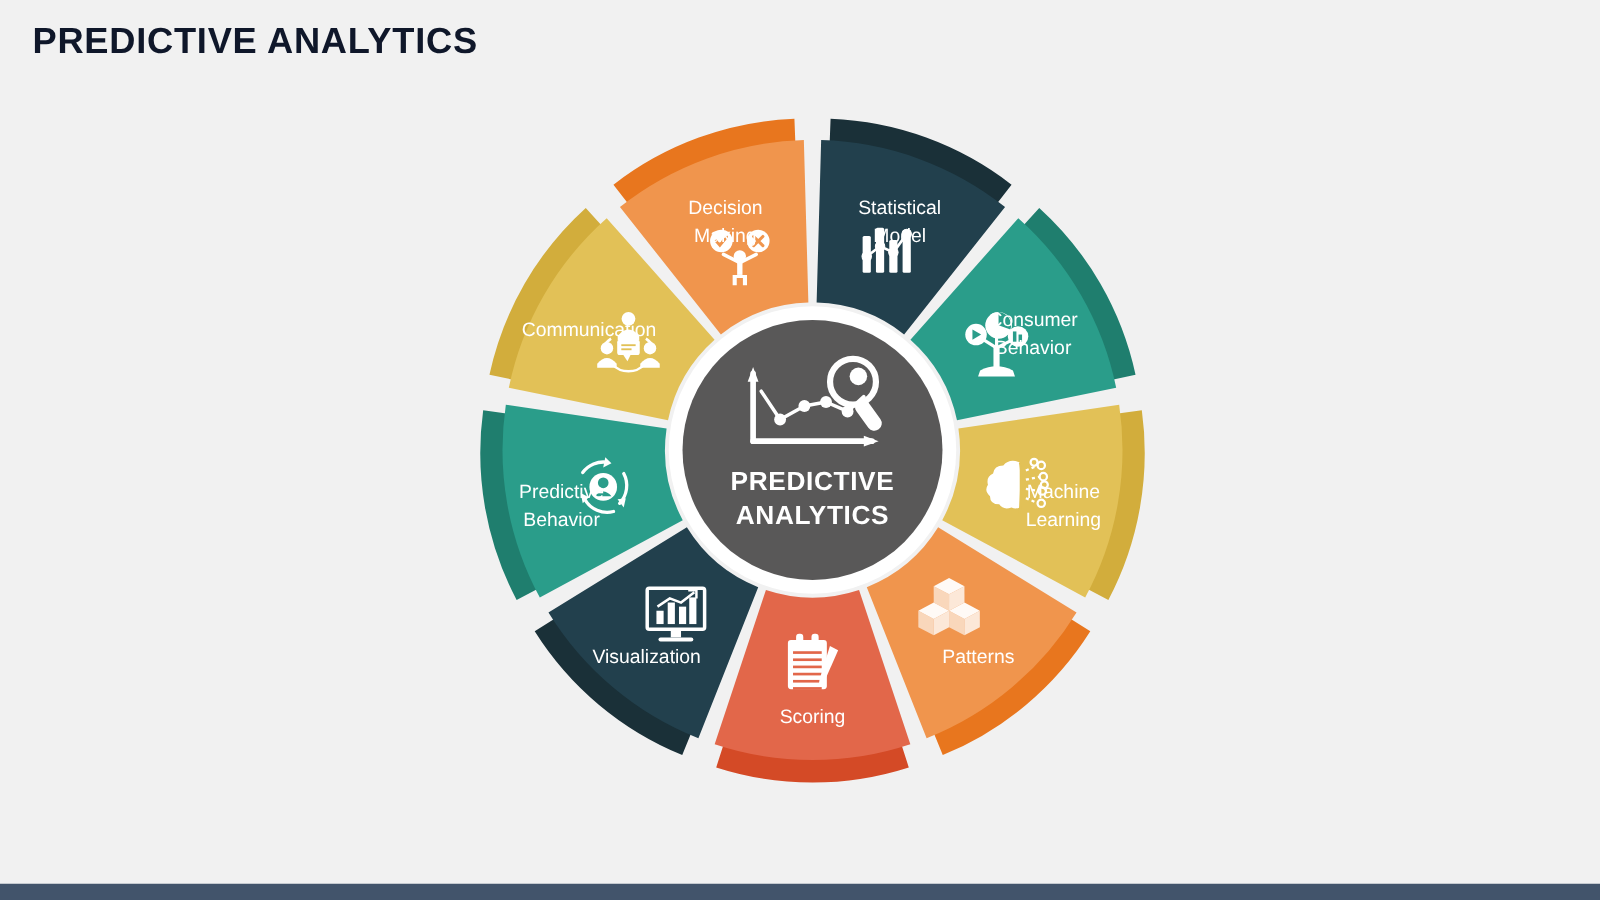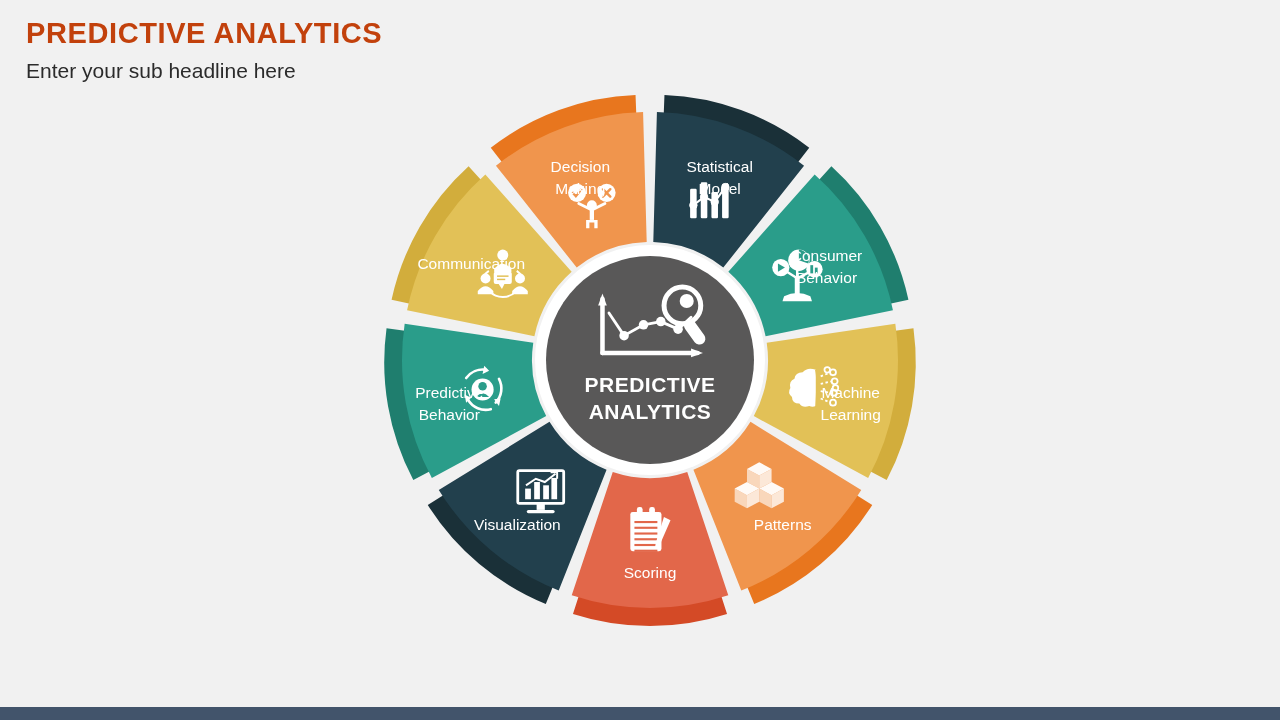--- a/index.html
+++ b/index.html
@@ -22,21 +22,21 @@
   }
   #header {
     position: absolute;
     left: 26px;
     top: 18px;
     width: 560px;
   }
   #title {
     font-size: 29px;
     font-weight: bold;
-    color: #c2410c;
+    color: #0f172a;
     letter-spacing: 0.6px;
     line-height: 1.1;
     margin: 0;
     white-space: nowrap;
   }
   #subtitle {
     font-size: 21px;
     font-weight: normal;
     color: #2b2b2b;
     margin: 9px 0 0 0;
@@ -80,21 +80,20 @@
   }
   .icon-g { pointer-events: none; }
 </style>
 </head>
 <body style="background: rgb(241, 241, 241);">
 
 <div id="slide" style="background: rgb(241, 241, 241);">
 
   <div id="header">
     <h1 id="title">PREDICTIVE ANALYTICS</h1>
-    <p id="subtitle">Enter your sub headline here</p>
   </div>
 
   <div id="wheel-wrap">
     <svg id="wheel" viewBox="0 0 700 700" xmlns="http://www.w3.org/2000/svg">
       <defs>
         <clipPath id="clip-hub">
           <circle cx="350" cy="350" r="104"></circle>
         </clipPath>
       </defs>
       <g id="shadow-layer">

